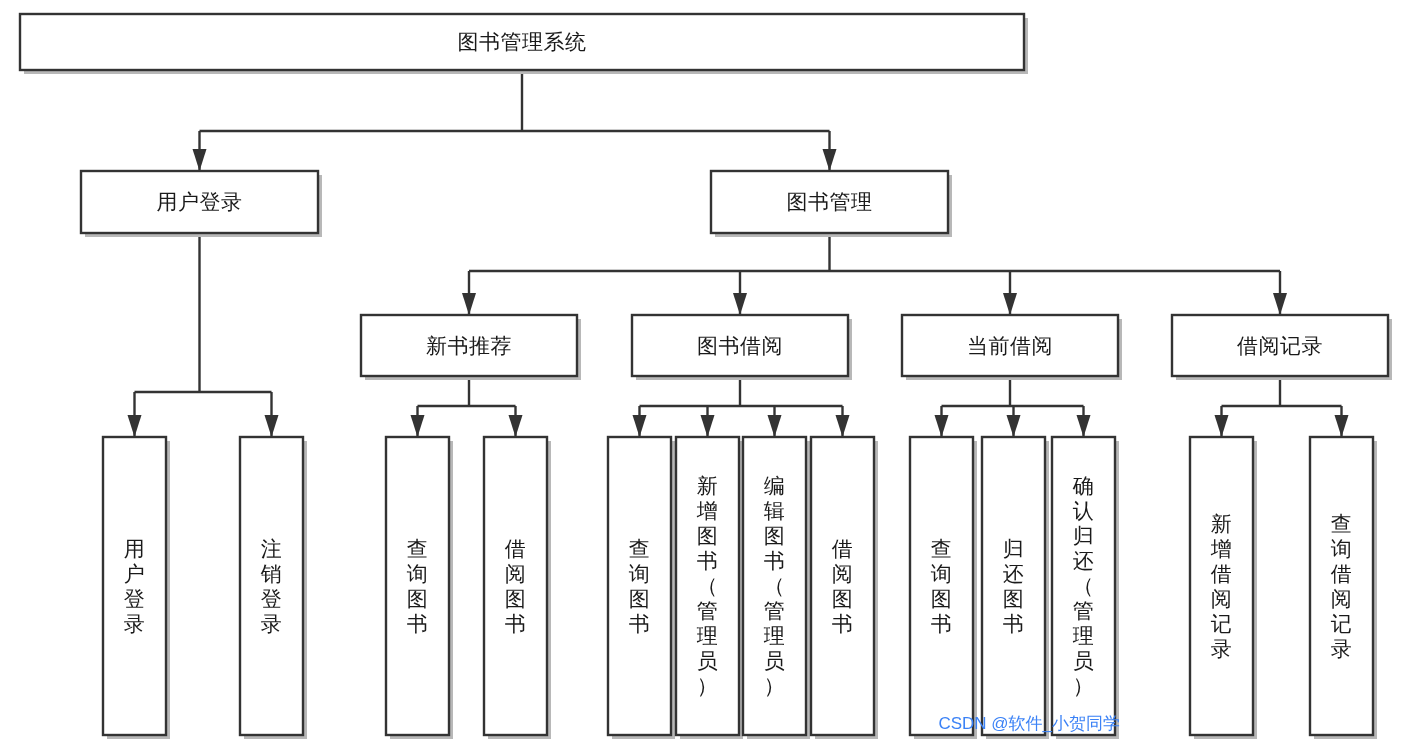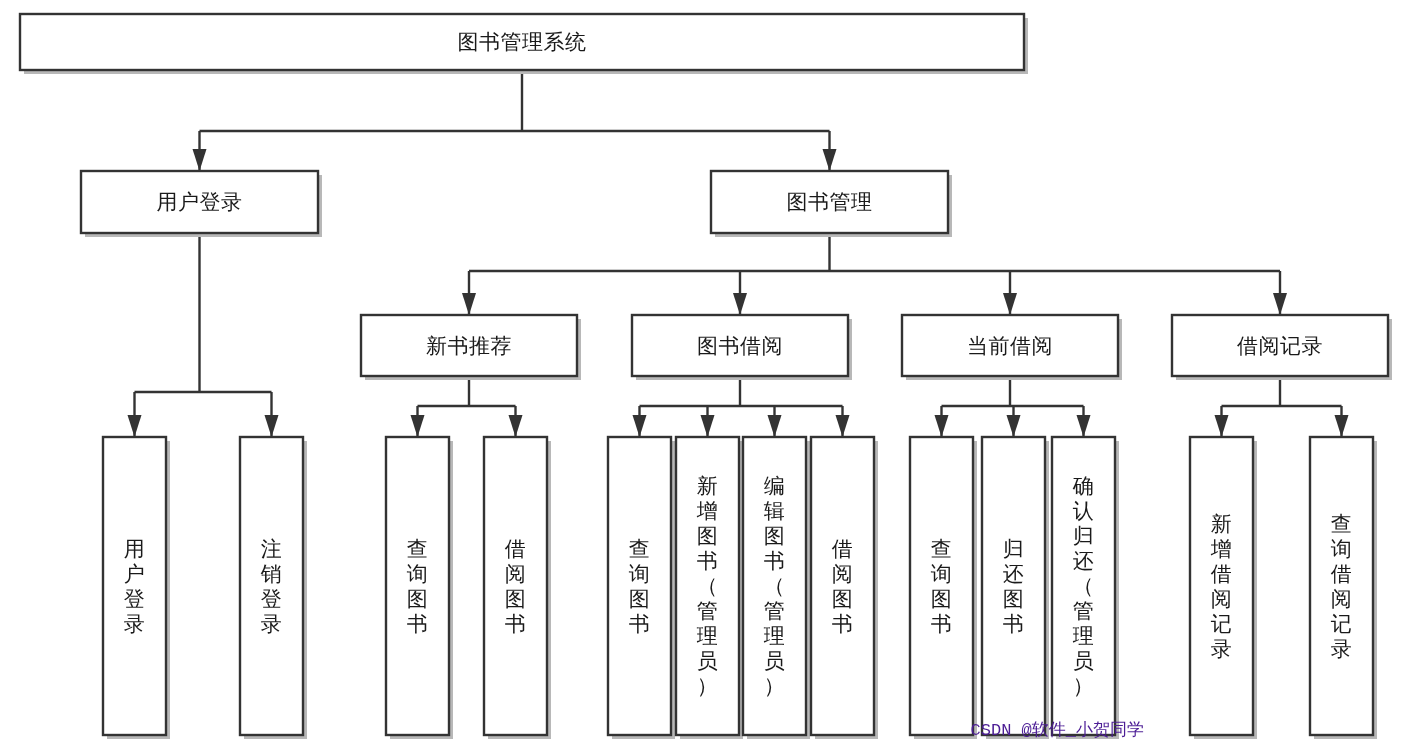--- a/index.html
+++ b/index.html
@@ -12,21 +12,20 @@
     width: 1405px;
     height: 747px;
     font-family: "DejaVu Sans", "Liberation Sans", sans-serif;
     overflow: hidden;
     position: relative;
   }
   #diagram-root {
     position: relative;
     width: 1130px;
     height: 747px;
-    padding-left: 24px;
   }
   svg#diagram-svg {
     position: absolute;
     top: 0;
     left: 0;
     width: 1405px;
     height: 747px;
     display: block;
   }
   .node-box {
@@ -59,24 +58,24 @@
   .node-label-v {
     font-family: "DejaVu Sans", "Liberation Sans", sans-serif;
     font-size: 21px;
     fill: #1a1a1a;
     text-anchor: middle;
     letter-spacing: 0.5px;
   }
   .watermark-text {
     position: absolute;
     right: 10px;
-    bottom: 6px;
-    font-family: Liberation Mono, monospace;
+    bottom: 12px;
+    font-family: Liberation Sans, sans-serif;
     font-size: 17px;
-    color: #4c1d95;
+    color: #3b82f6;
     white-space: nowrap;
     user-select: none;
   }
 </style>
 </head>
 <body>
 
 <div id="diagram-root">
   <svg id="diagram-svg" viewBox="0 0 1405 747" xmlns="http://www.w3.org/2000/svg">
     <g id="edges-layer">

